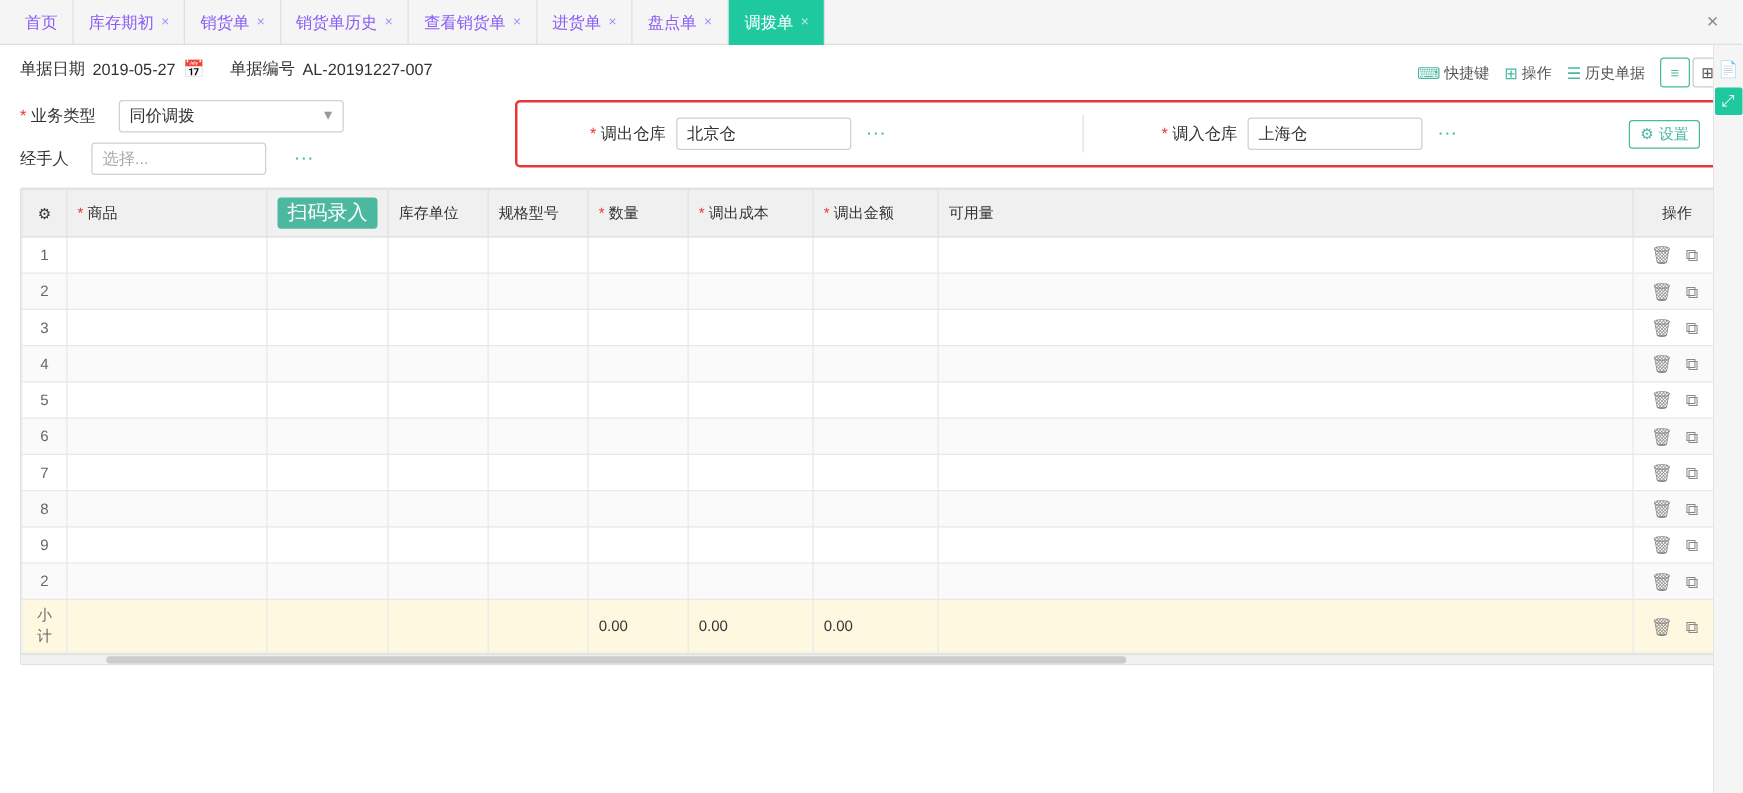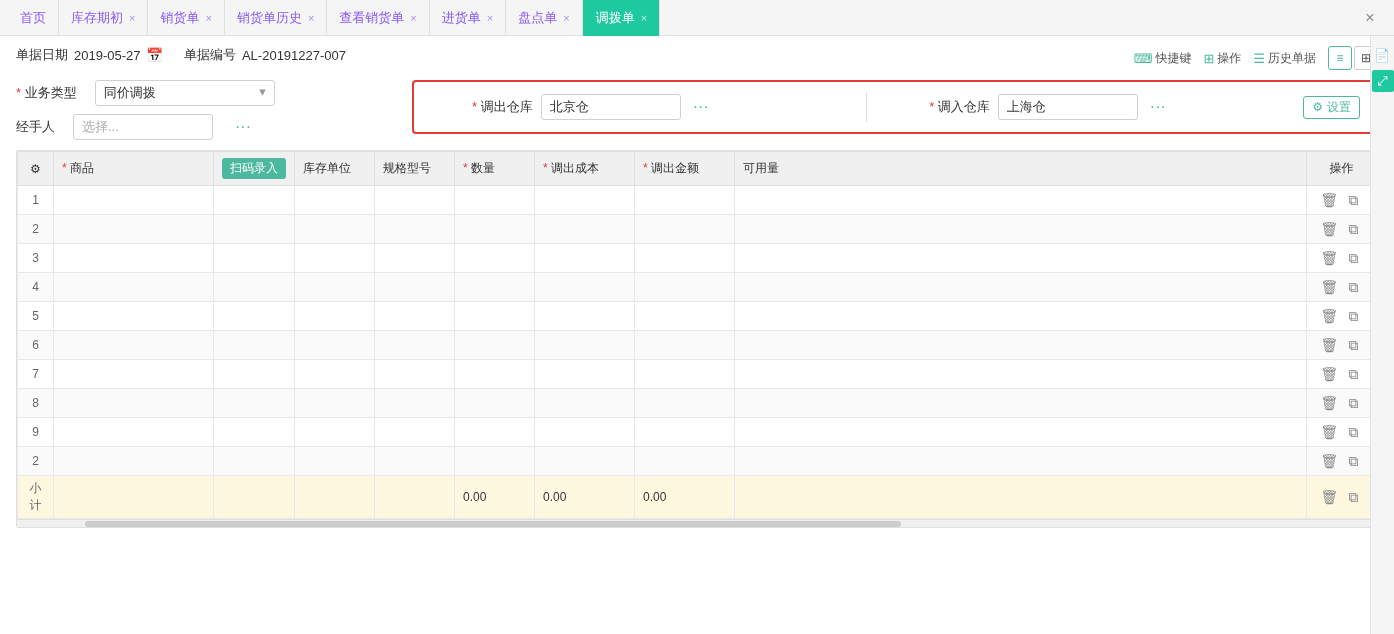--- a/index.html
+++ b/index.html
@@ -238,21 +238,21 @@
       display: flex;
       align-items: center;
       justify-content: center;
     }
     .scan-btn {
       background: #4db8a0;
       color: #fff;
       border: none;
       border-radius: 3px;
       padding: 2px 8px;
-      font-size: 12px;
+      font-size: 16px;
       cursor: pointer;
       white-space: nowrap;
     }
     th.gear-th { text-align: center; }
 
     
     .right-sidebar {
       position: fixed;
       right: 0;
       top: 36px;

